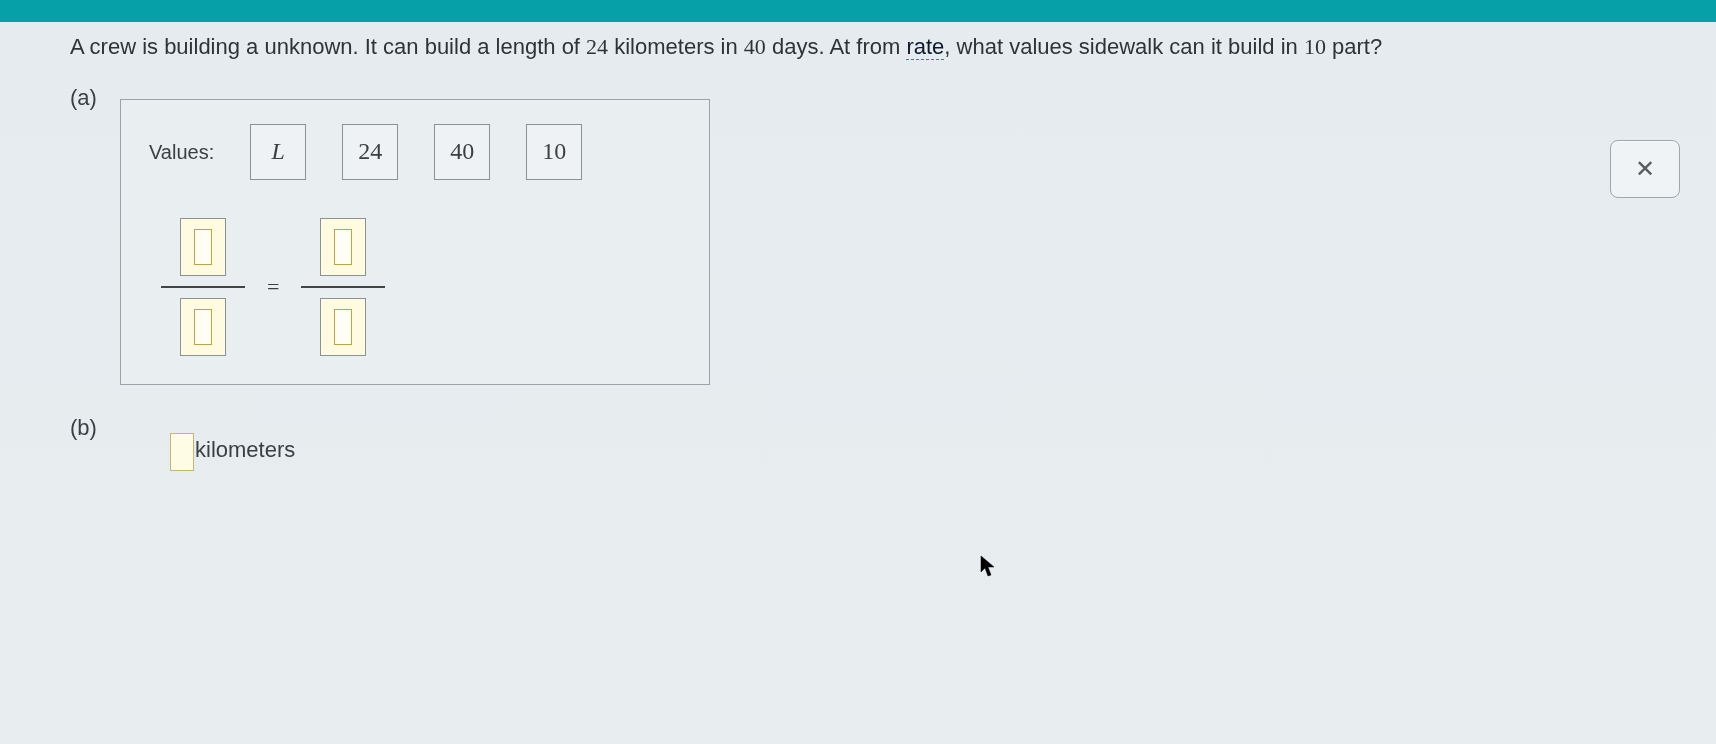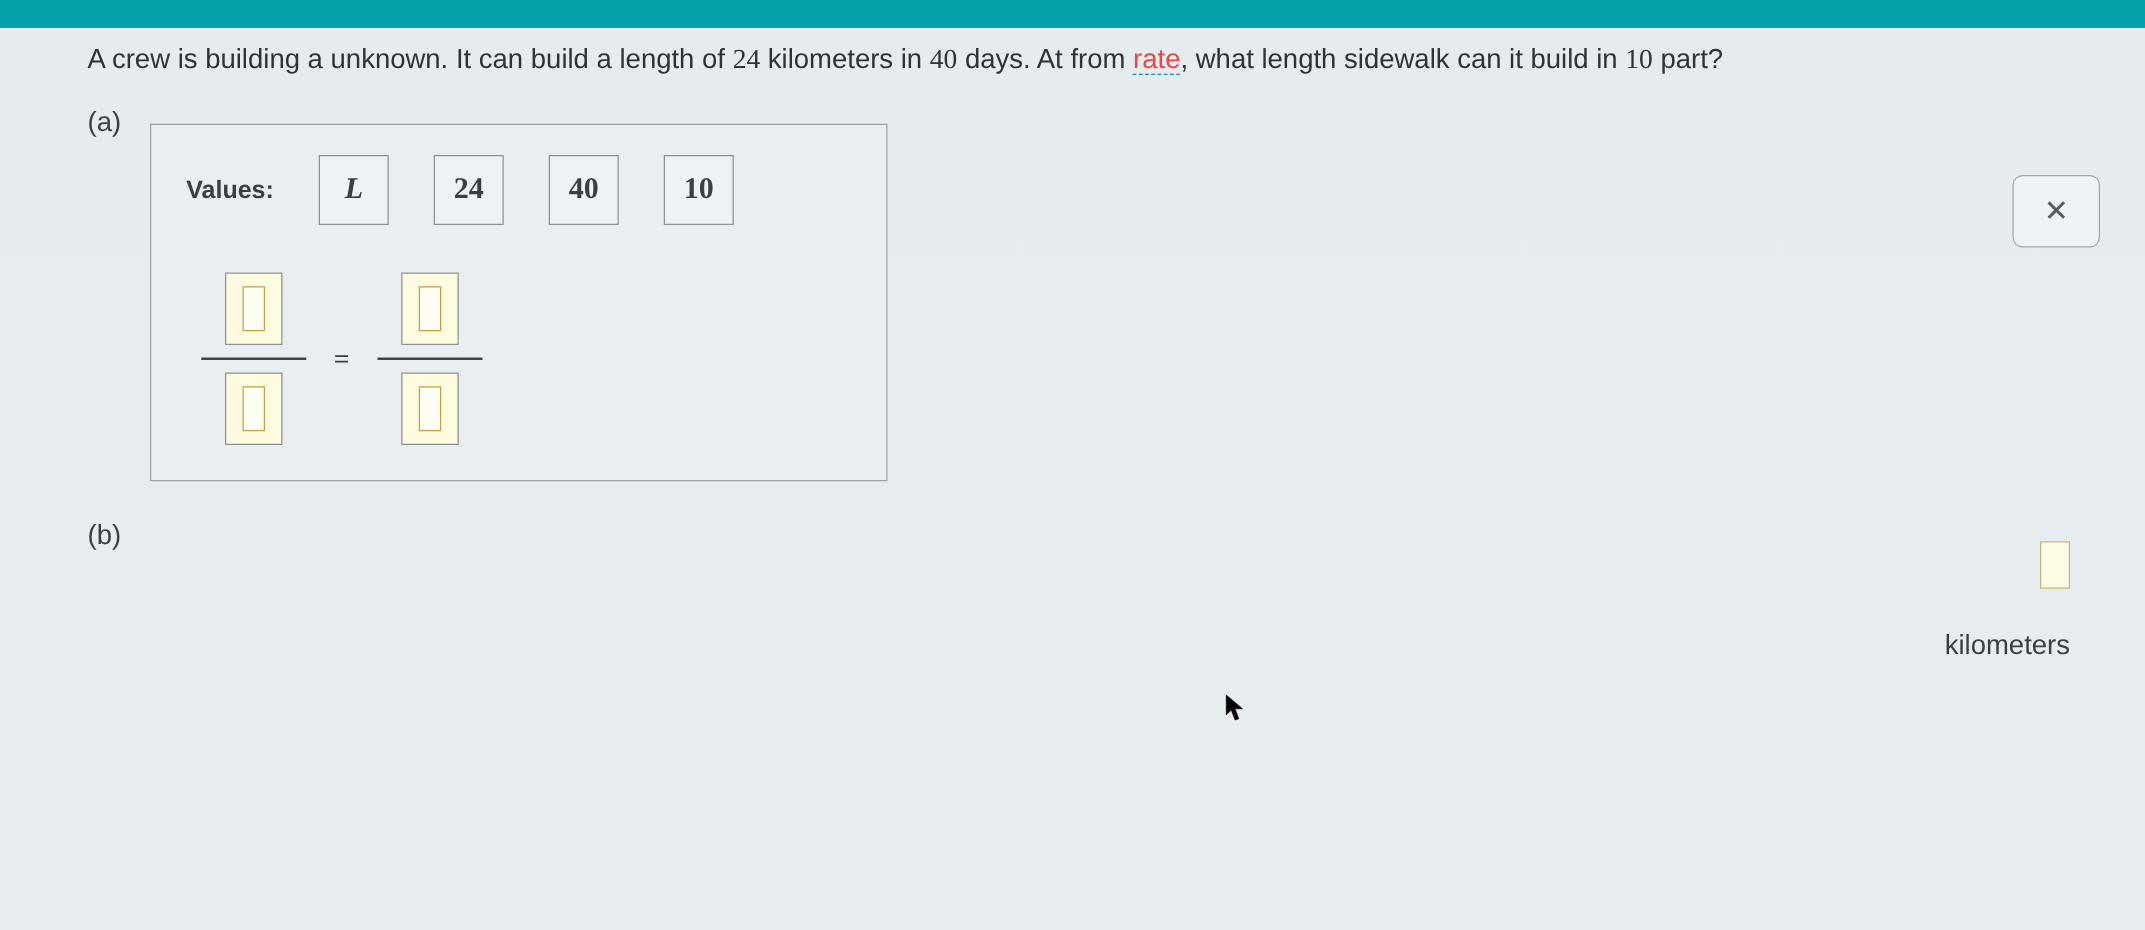--- a/index.html
+++ b/index.html
@@ -20,21 +20,21 @@
     .content {
       padding: 30px 60px 20px 70px;
     }
     .problem-statement {
       font-size: 22px;
       line-height: 1.5;
       color: #2e3338;
       margin-bottom: 22px;
     }
     .link-term {
-      color: #ef4444;
+      color: #0f172a;
       border-bottom: 1px dashed #1b90a0;
       text-decoration: none;
       cursor: pointer;
     }
     .number-token {
       font-family: 'Times New Roman', serif;
     }
     .part {
       display: flex;
       margin-bottom: 18px;
@@ -58,21 +58,20 @@
     .panel-row {
       display: flex;
       align-items: flex-start;
     }
     .values-panel {
       border: 1px solid #9aa3a8;
       background: rgba(255,255,255,0.15);
       padding: 24px 34px 28px 28px;
       margin-top: 14px;
       min-width: 590px;
-      font-weight: bold;
     }
     .values-row {
       display: flex;
       align-items: center;
       gap: 36px;
       margin-bottom: 38px;
     }
     .values-label {
       font-size: 20px;
       color: #3a3f44;
@@ -143,25 +142,24 @@
       display: flex;
       align-items: center;
       justify-content: center;
       font-size: 24px;
       color: #555d63;
       cursor: pointer;
       box-shadow: 0 1px 0 rgba(255,255,255,0.5) inset;
     }
     .answer-row {
       display: flex;
-      align-items: flex-end;
-      gap: 28px;
+      align-items: flex-start;
+      gap: 1px;
       margin-top: 18px;
       margin-left: 50px;
-      flex-direction: column;
     }
     .answer-slot {
       width: 24px;
       height: 38px;
       border: 1px solid #c7b571;
       background: #fffce6;
     }
     .answer-unit {
       font-size: 22px;
       color: #3a3f44;
@@ -174,21 +172,21 @@
       font-size: 22px;
       pointer-events: none;
     }
   </style>
 </head>
 <body>
 
 <div class="content">
 
   <div class="problem-statement">
-    <span>A crew is building a unknown. It can build a length of </span><span class="number-token">24</span><span> kilometers in </span><span class="number-token">40</span><span> days. At from </span><a class="link-term">rate</a><span>, what length sidewalk can it build in </span><span class="number-token">10</span><span> part?</span>
+    <span>A crew is building a unknown. It can build a length of </span><span class="number-token">24</span><span> kilometers in </span><span class="number-token">40</span><span> days. At from </span><a class="link-term">rate</a><span>, what values sidewalk can it build in </span><span class="number-token">10</span><span> part?</span>
   </div>
 
   <div class="part">
     <div class="part-label">(a)</div>
     <div class="part-body">
 
       <div class="panel-row">
         <div class="values-panel">
           <div class="values-row">
             <span class="values-label">Values:</span>

